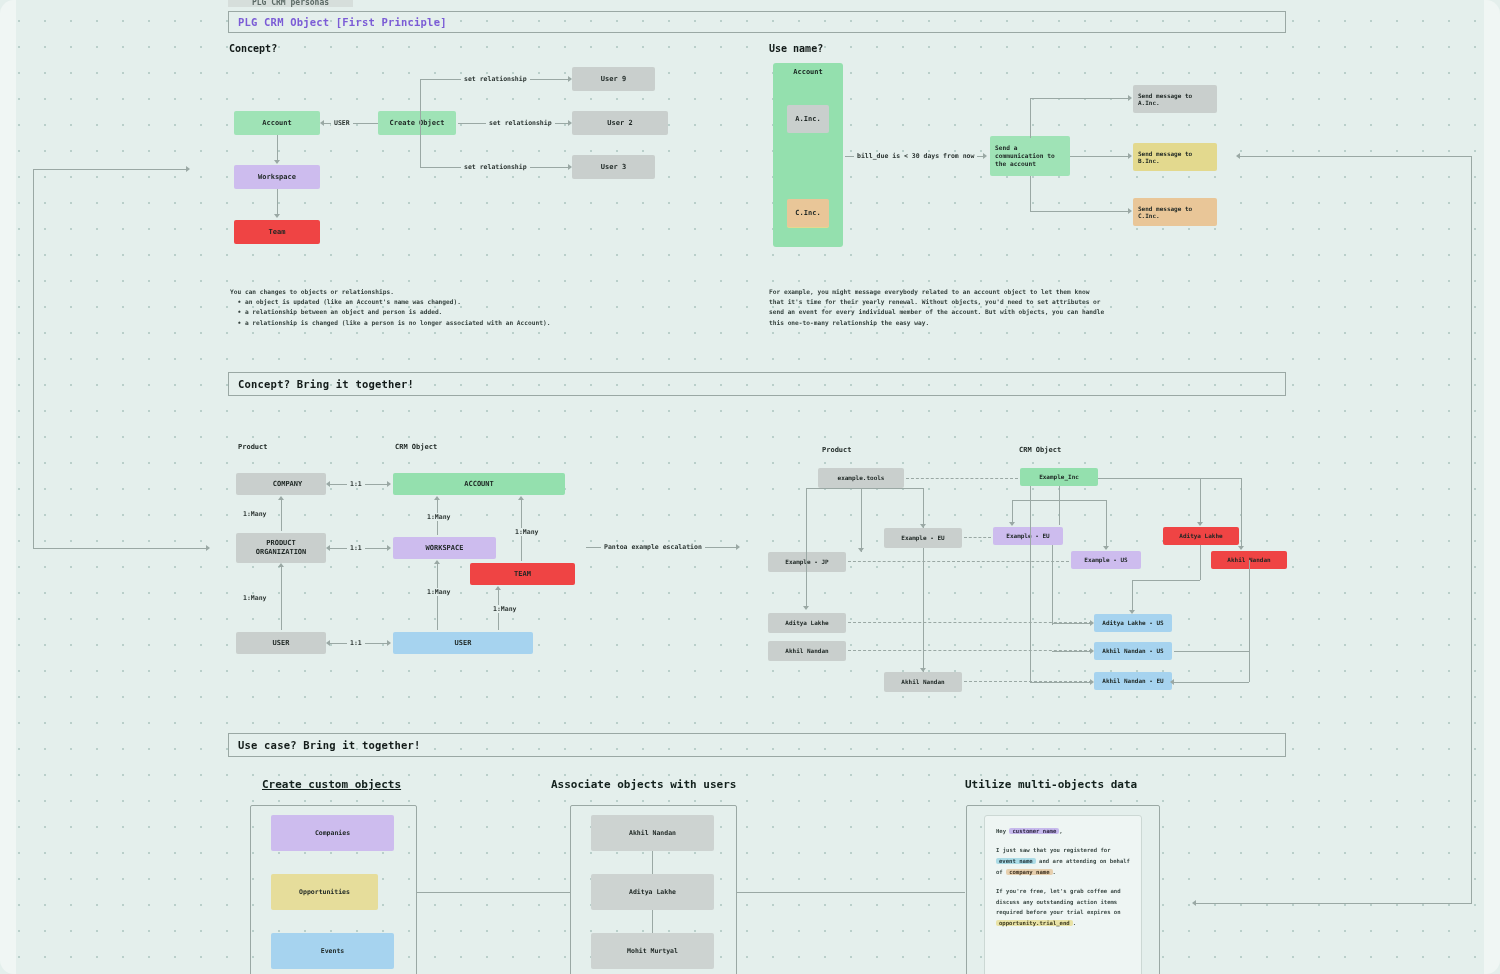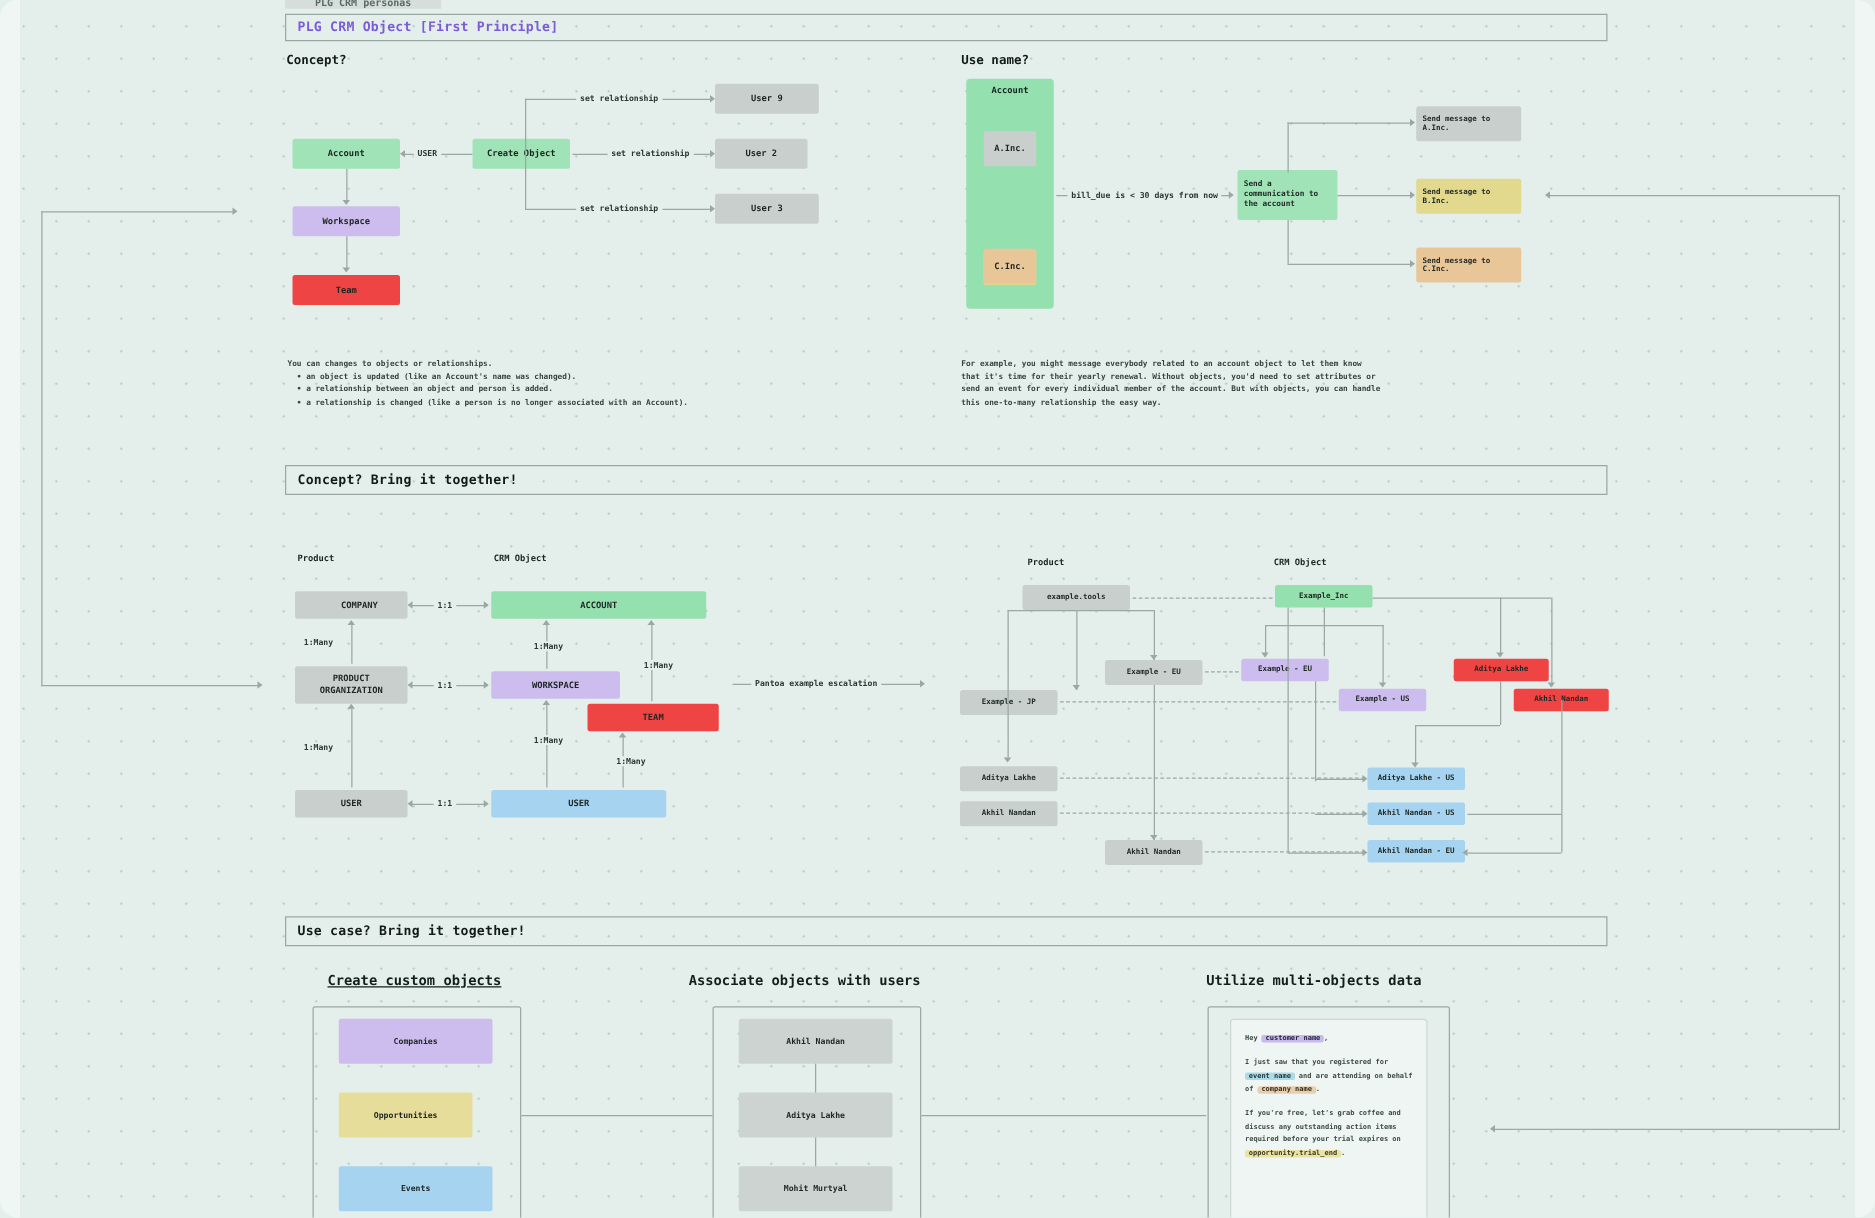--- a/index.html
+++ b/index.html
@@ -164,21 +164,21 @@
 <div class="ln lnh" style="left:458px; top:123px; width:112px;"></div>
 <div class="ln lnh" style="left:420px; top:167px; width:150px;"></div>
 <div class="arrow-r" style="left:568px; top:76px;"></div>
 <div class="arrow-r" style="left:568px; top:120px;"></div>
 <div class="arrow-r" style="left:568px; top:164px;"></div>
 <div class="edge-label" style="left:461px; top:75px;">set relationship</div>
 <div class="edge-label" style="left:486px; top:119px;">set relationship</div>
 <div class="edge-label" style="left:461px; top:163px;">set relationship</div>
 
 <div class="node n-gray" style="left:572px; top:67px; width:83px; height:24px;">User 9</div>
-<div class="node n-gray" style="left:572px; top:111px; width:74px; height:24px;">User 2</div>
+<div class="node n-gray" style="left:572px; top:111px; width:96px; height:24px;">User 2</div>
 <div class="node n-gray" style="left:572px; top:155px; width:83px; height:24px;">User 3</div>
 
 <div class="para" style="left:230px; top:287px; width:430px;">You can changes to objects or relationships.
   • an object is updated (like an Account's name was changed).
   • a relationship between an object and person is added.
   • a relationship is changed (like a person is no longer associated with an Account).</div>
 
 <div class="small-head" style="left:769px; top:43px;">Use name?</div>
 
 <div class="acct-group" style="left:773px; top:63px; width:70px; height:184px;">

